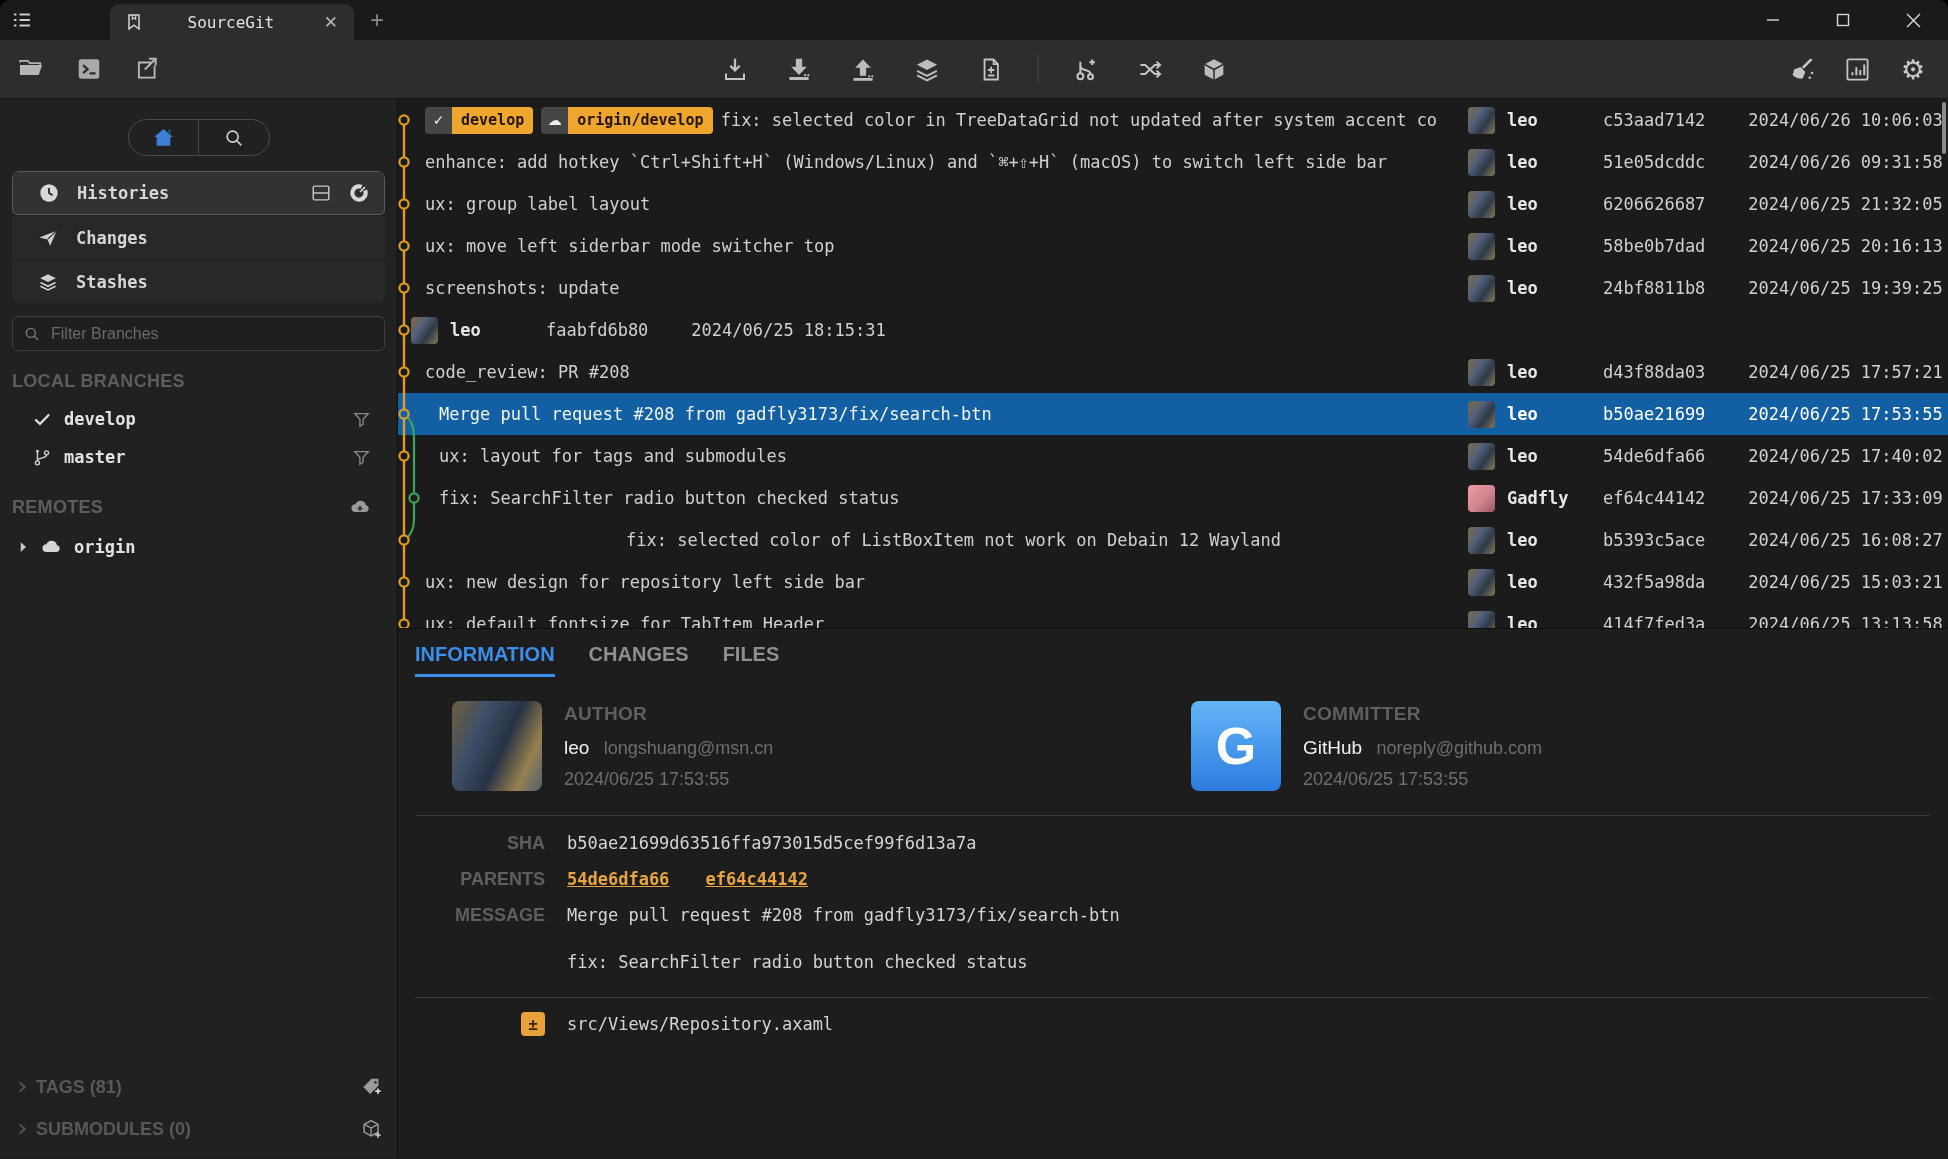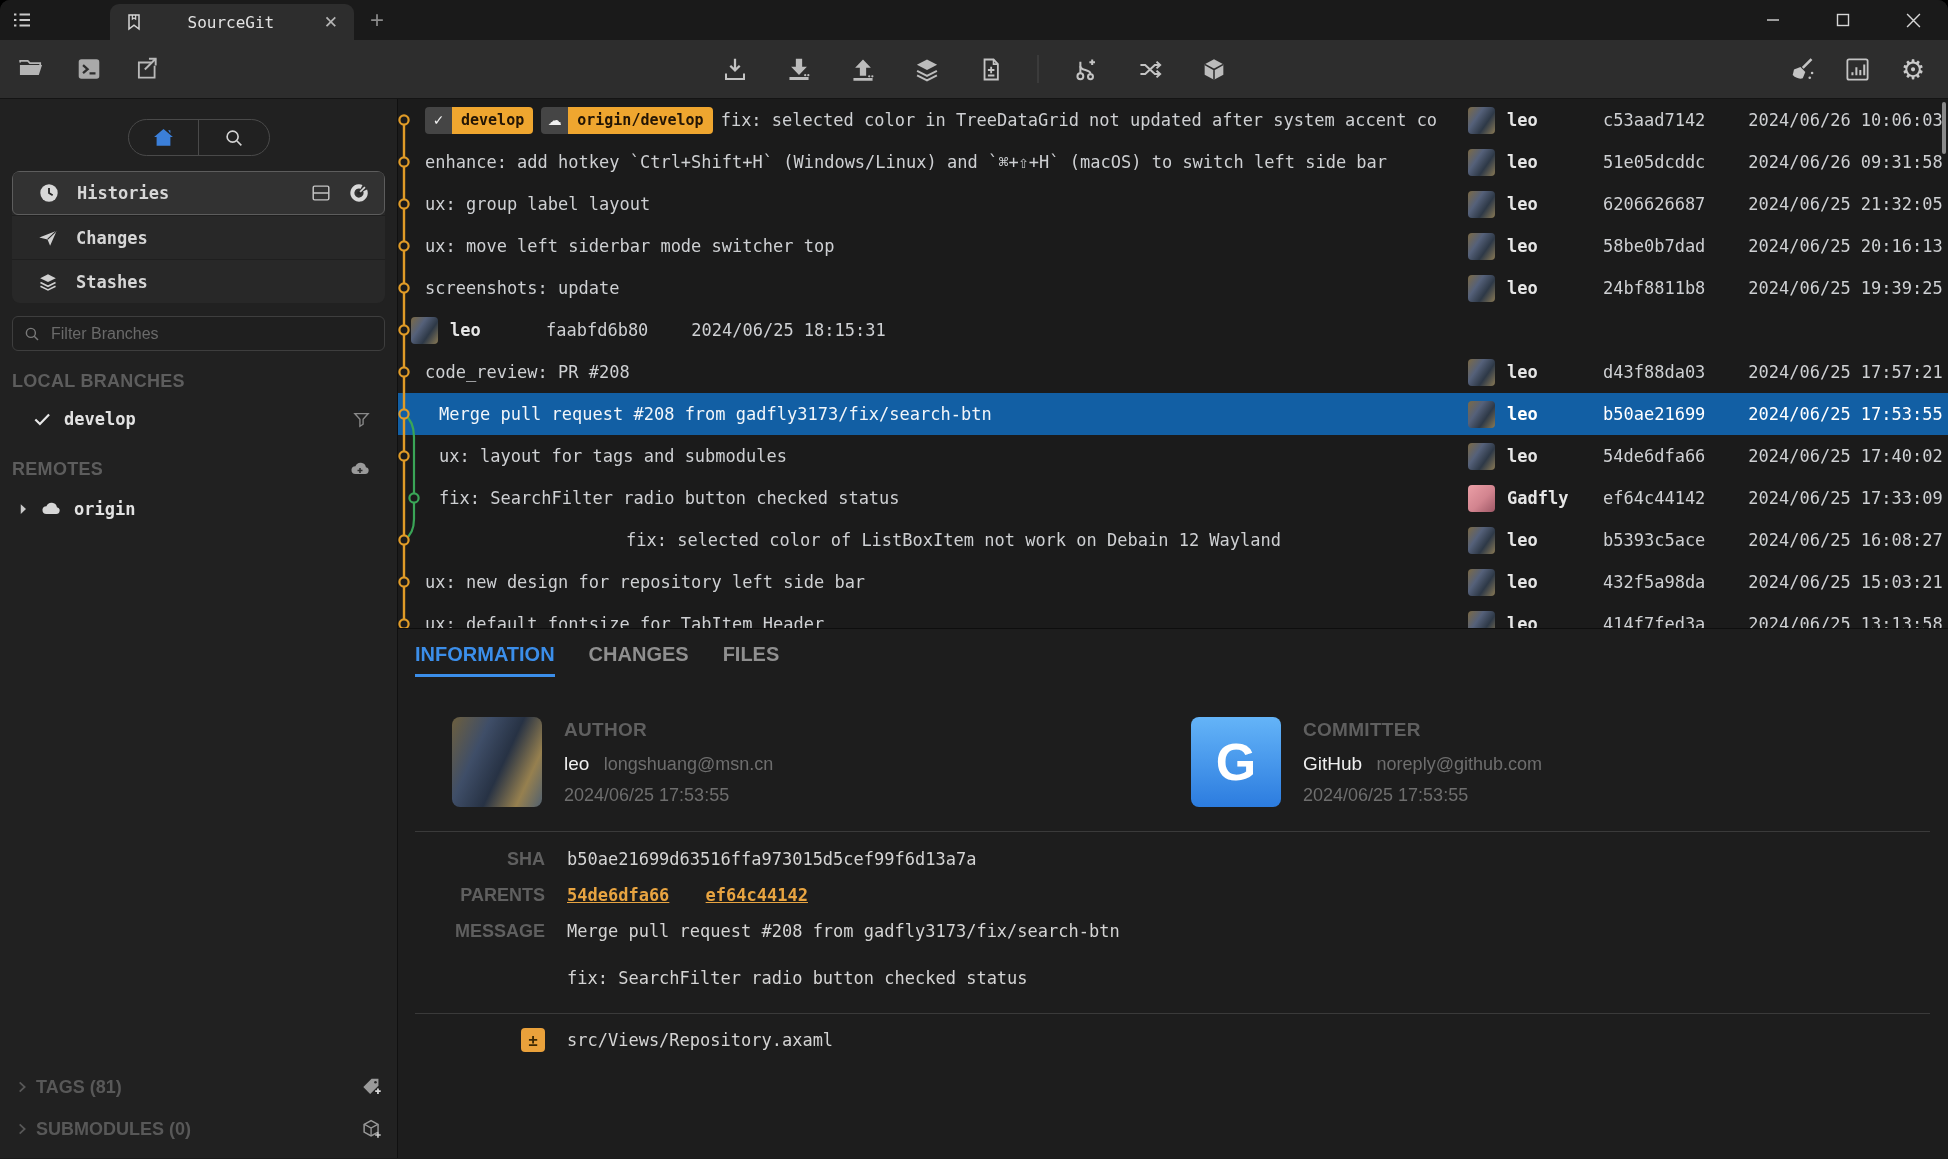--- a/index.html
+++ b/index.html
@@ -70,21 +70,21 @@
   .c-author{width:96px;margin-left:12px;font:bold 17px "DejaVu Sans Mono",monospace;color:#e6e6e6;flex:none;overflow:hidden;}
   .c-sha{width:140px;font:17px "DejaVu Sans Mono",monospace;color:#ced0d3;flex:none;}
   .c-date{width:205px;font:17px "DejaVu Sans Mono",monospace;color:#ced0d3;flex:none;text-align:center;}
   .row.selected .c-author,.row.selected .c-sha,.row.selected .c-date{color:#ffffff;}
   .vscroll{position:absolute;right:2px;top:3px;width:4px;height:52px;background:#a6a6a6;border-radius:2px;opacity:.8;z-index:4;}
   
   .detail{flex:1;background:#1d1d1d;border-top:1px solid #0e0e0e;padding:14px 18px 0 17px;overflow:hidden;}
   .dtabs{display:flex;gap:34px;}
   .dtab{font:bold 20px "Liberation Sans",sans-serif;color:#8f8f8f;padding-bottom:8px;cursor:pointer;}
   .dtab.active{color:#3b8eea;border-bottom:3px solid #3b8eea;}
-  .people{display:flex;margin-top:40px;padding-left:37px;}
+  .people{display:flex;margin-top:24px;padding-left:37px;}
   .person{width:772px;display:flex;}
   .p-avatar{width:90px;height:90px;border-radius:8px;flex:none;
             background:linear-gradient(115deg,#6d5f3e 0%,#3f4e68 30%,#273244 55%,#96804f 80%,#51606f 100%);}
   .p-avatar.github{background:linear-gradient(180deg,#64b4f8,#2c7cdf);display:flex;align-items:center;justify-content:center;
                    color:#fff;font:bold 52px "Liberation Sans",sans-serif;}
   .p-info{margin-left:22px;padding-top:2px;}
   .p-role{font:bold 19px "Liberation Sans",sans-serif;color:#5f5f5f;letter-spacing:.3px;}
   .p-line{margin-top:12px;}
   .p-name{font:19px "Liberation Sans",sans-serif;color:#f0f0f0;}
   .p-email{font:18px "Liberation Sans",sans-serif;color:#6e6e6e;margin-left:10px;}
@@ -371,20 +371,37 @@
               <path d="M4 12.5l5.5 5.5L20.5 6.5" stroke="#e8e8e8" stroke-width="2.6" fill="none"></path>
             </svg>
         </span>
         <span class="branch-name">develop</span>
         <span class="funnel">
           <svg width="19" height="19" viewBox="0 0 24 24">
               <path d="M3.5 4.5h17l-6.5 7.3v6.2l-4 2.5v-8.7z" stroke="#8a8a8a" stroke-width="1.7" fill="none"></path>
             </svg>
         </span>
       </div>
+      <div class="branch-row">
+        <span class="branch-ico">
+          <svg width="20" height="20" viewBox="0 0 24 24">
+              <circle cx="6.5" cy="19" r="2.4" stroke="#d0d0d0" stroke-width="1.7" fill="none"></circle>
+              <path d="M6.5 16.6V6" stroke="#d0d0d0" stroke-width="1.7"></path>
+              <circle cx="6.5" cy="5" r="1.6" fill="#d0d0d0"></circle>
+              <circle cx="17.5" cy="7" r="2.4" stroke="#d0d0d0" stroke-width="1.7" fill="none"></circle>
+              <path d="M17.5 9.4c0 5-11 3-11 7" stroke="#d0d0d0" stroke-width="1.7" fill="none"></path>
+            </svg>
+        </span>
+        <span class="branch-name">master</span>
+        <span class="funnel">
+          <svg width="19" height="19" viewBox="0 0 24 24">
+              <path d="M3.5 4.5h17l-6.5 7.3v6.2l-4 2.5v-8.7z" stroke="#8a8a8a" stroke-width="1.7" fill="none"></path>
+            </svg>
+        </span>
+      </div>
 
       <div class="side-h" style="">
         <span style="flex:1;">REMOTES</span>
         <span style="margin-right:14px;">
           <svg width="22" height="22" viewBox="0 0 24 24">
               <path d="M7 17.5a4.3 4.3 0 010-8.6A6 6 0 0118.5 10 3.8 3.8 0 0117.5 17.5z" fill="#9a9a9a"></path>
               <path d="M12 11v5.4M9.3 13.7h5.4" stroke="#2a2a2a" stroke-width="1.7"></path>
             </svg>
         </span>
       </div>

